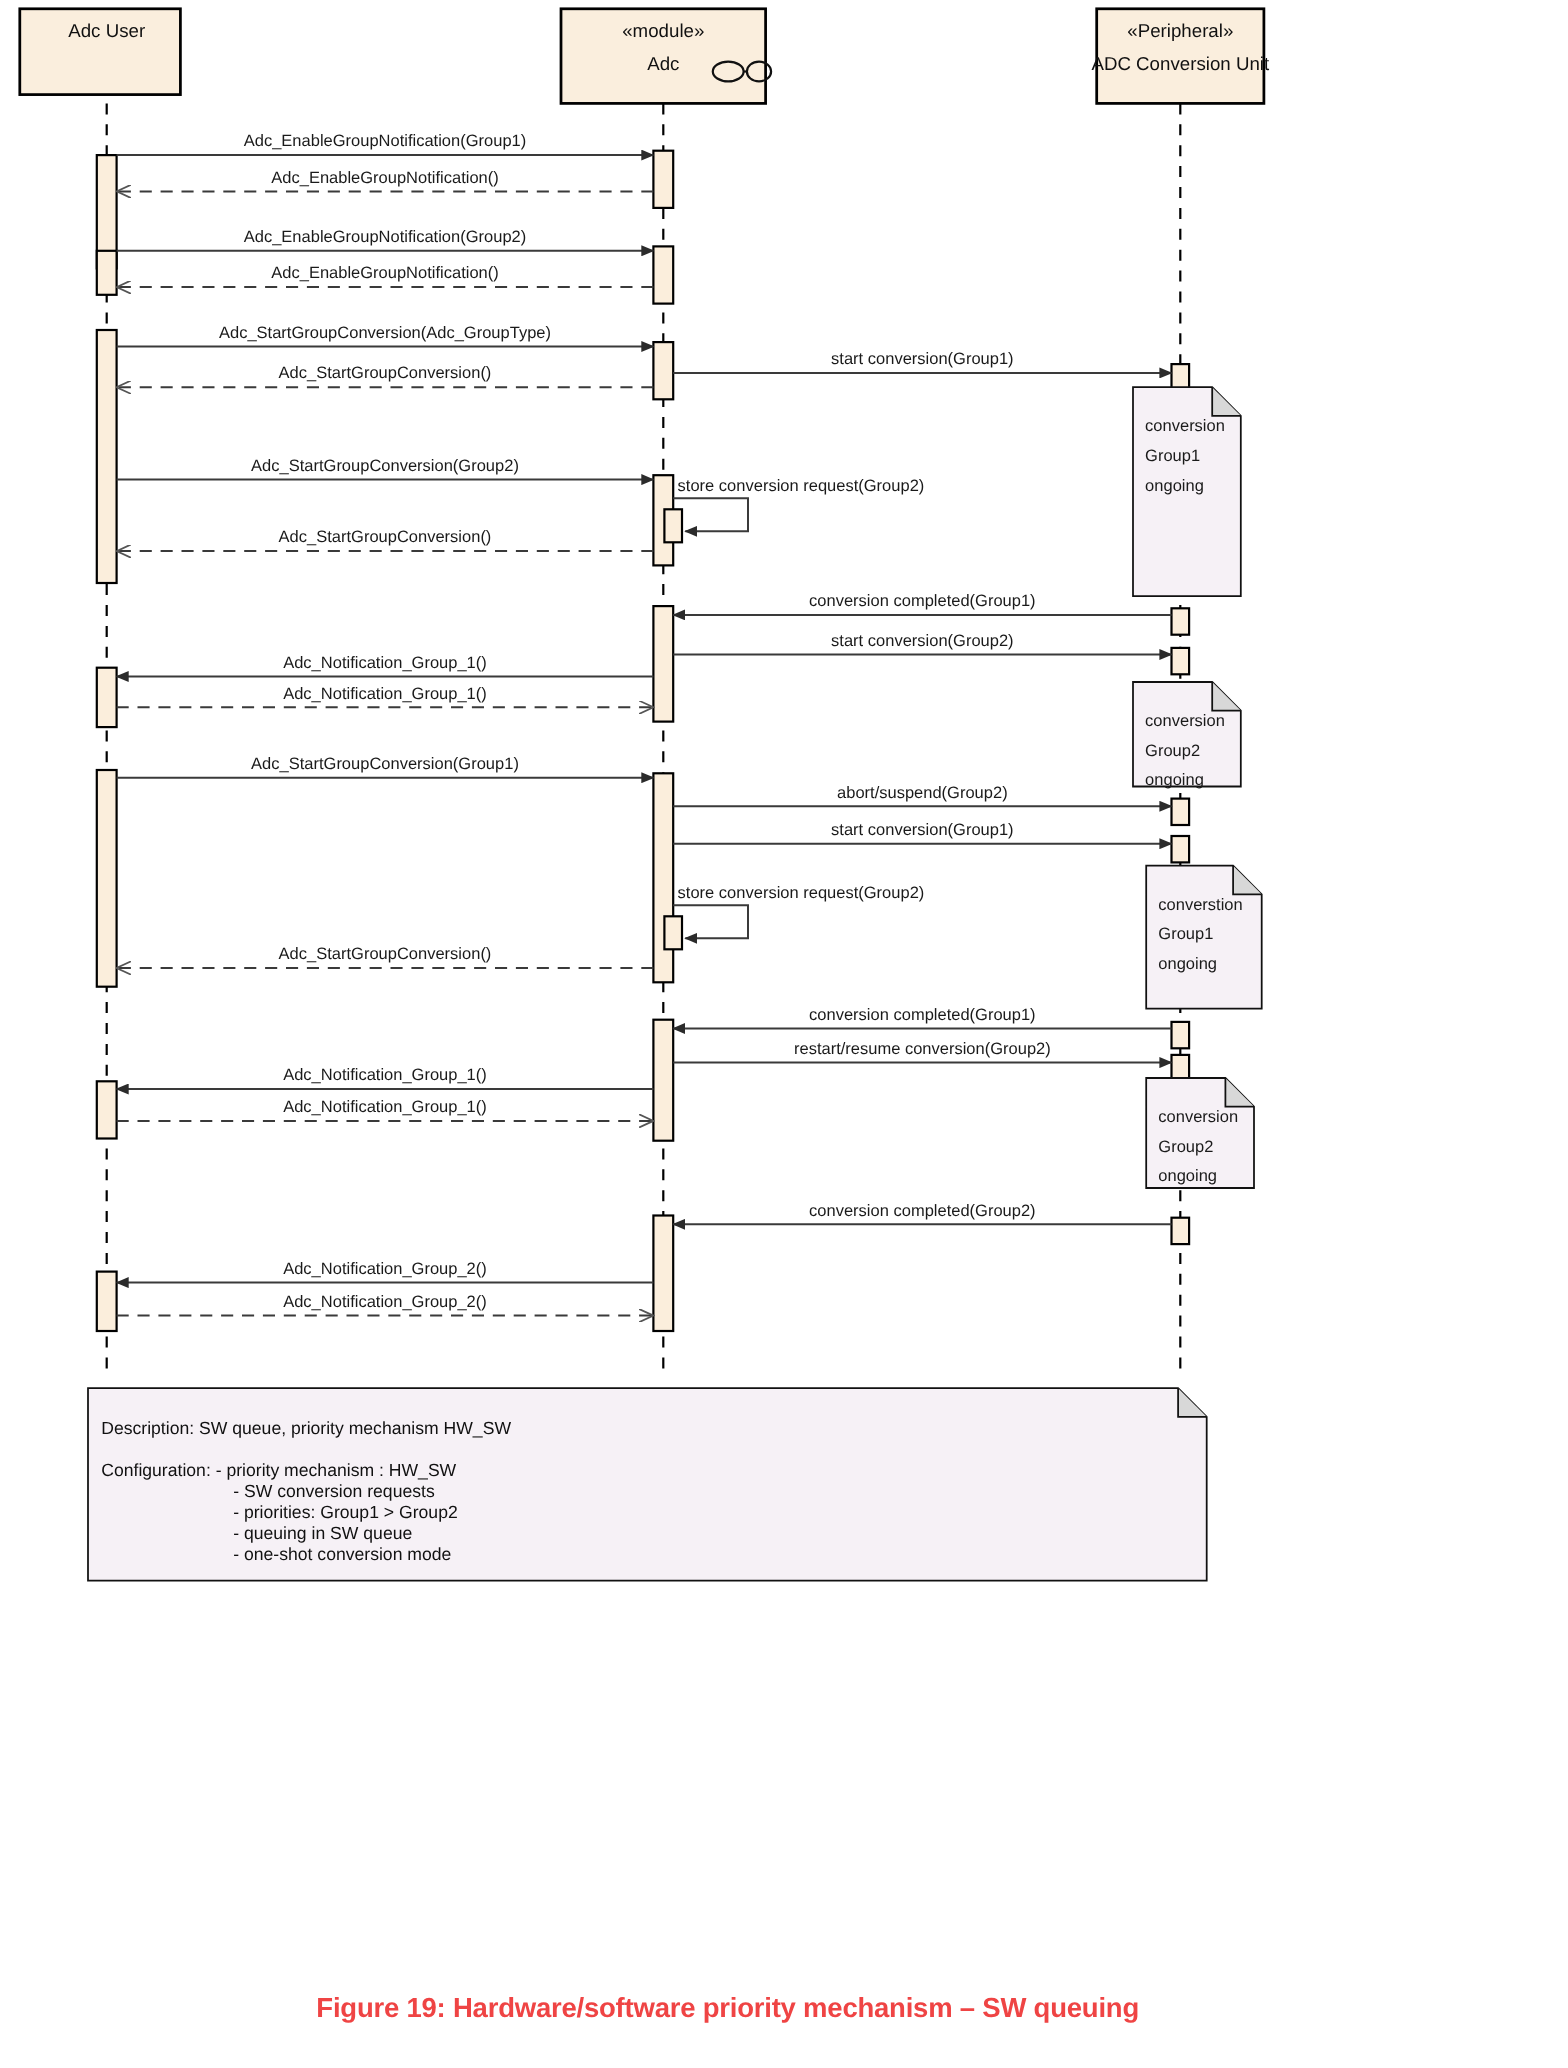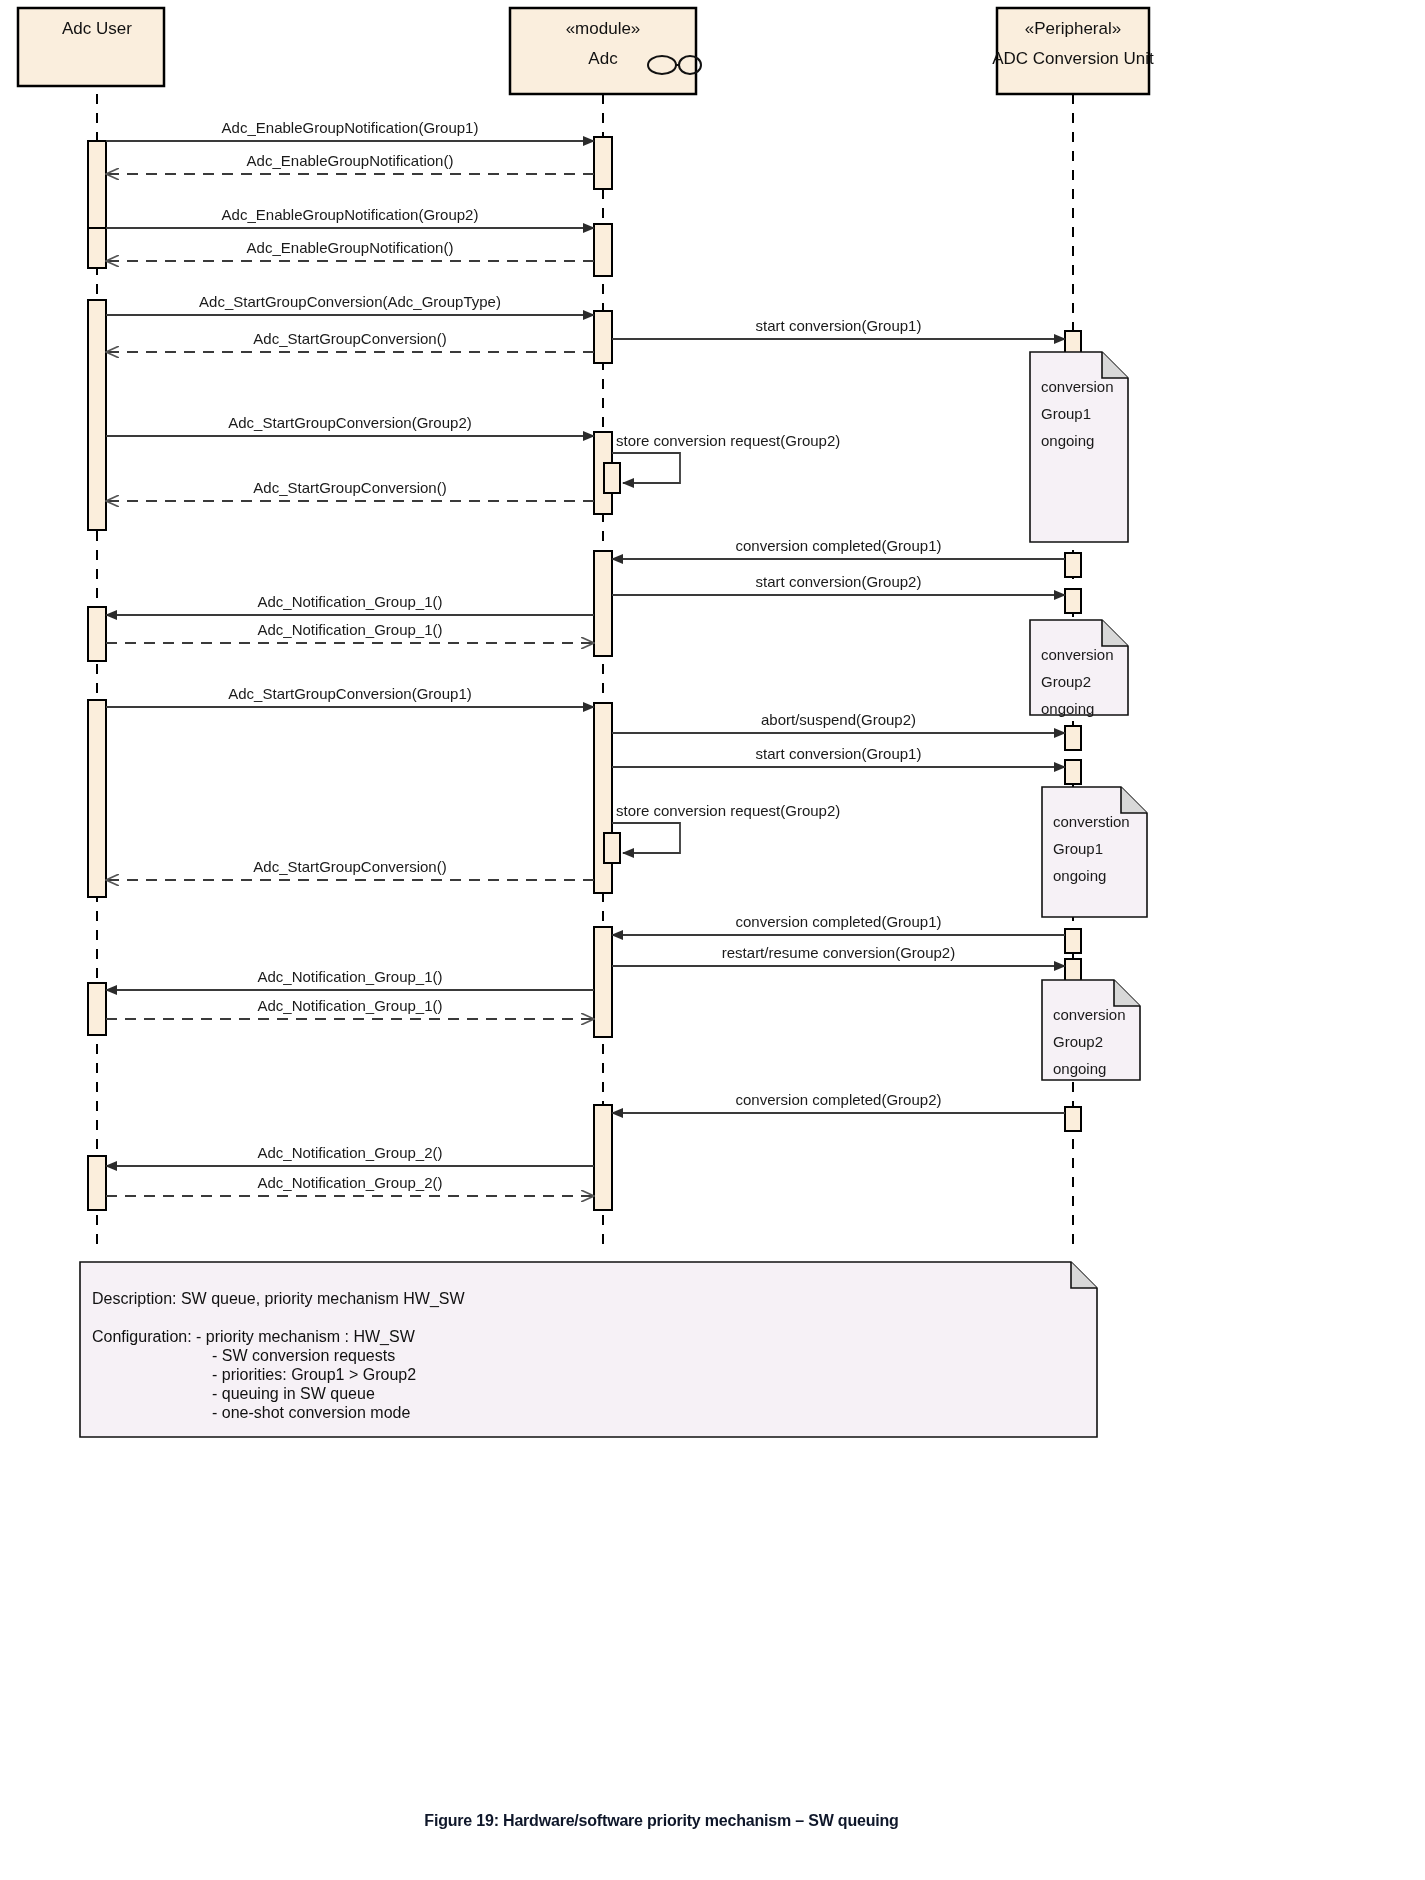--- a/index.html
+++ b/index.html
@@ -5,21 +5,21 @@
   html,body{margin:0;padding:0;background:#ffffff;}
   body{width:1425px;height:1880px;position:relative;
        font-family:"Liberation Sans","DejaVu Sans",sans-serif;color:#000;}
   #stage{position:absolute;left:0;top:0;width:1425px;height:1880px;}
   svg#diagram{position:absolute;left:0;top:0;}
   .lbl{font-family:"Liberation Sans","DejaVu Sans",sans-serif;font-size:15px;fill:#1a1a1a;}
   .lbl-hdr{font-size:17px;fill:#111;}
   .note-txt{font-size:15px;fill:#1a1a1a;}
   .desc-txt{font-size:16px;fill:#111;}
   .caption{position:absolute;left:0;top:1812px;width:1323px;text-align:center;
-           font-size:16px;font-weight:bold;color:#0f172a;letter-spacing:-0.2px;}
+           font-size:25px;font-weight:bold;color:#ef4444;letter-spacing:-0.2px;}
   .watermark{position:absolute;left:1005px;top:1788px;font-size:40px;color:#e2e2e2;
              font-family:"DejaVu Sans",sans-serif;white-space:nowrap;}
 </style>
 </head>
 <body>
 
 <div id="stage">
   <svg id="diagram" width="1425" height="1880">
     <defs>
       <marker id="solidArrow" markerWidth="12" markerHeight="10" refX="11" refY="5" orient="auto" markerUnits="userSpaceOnUse">

